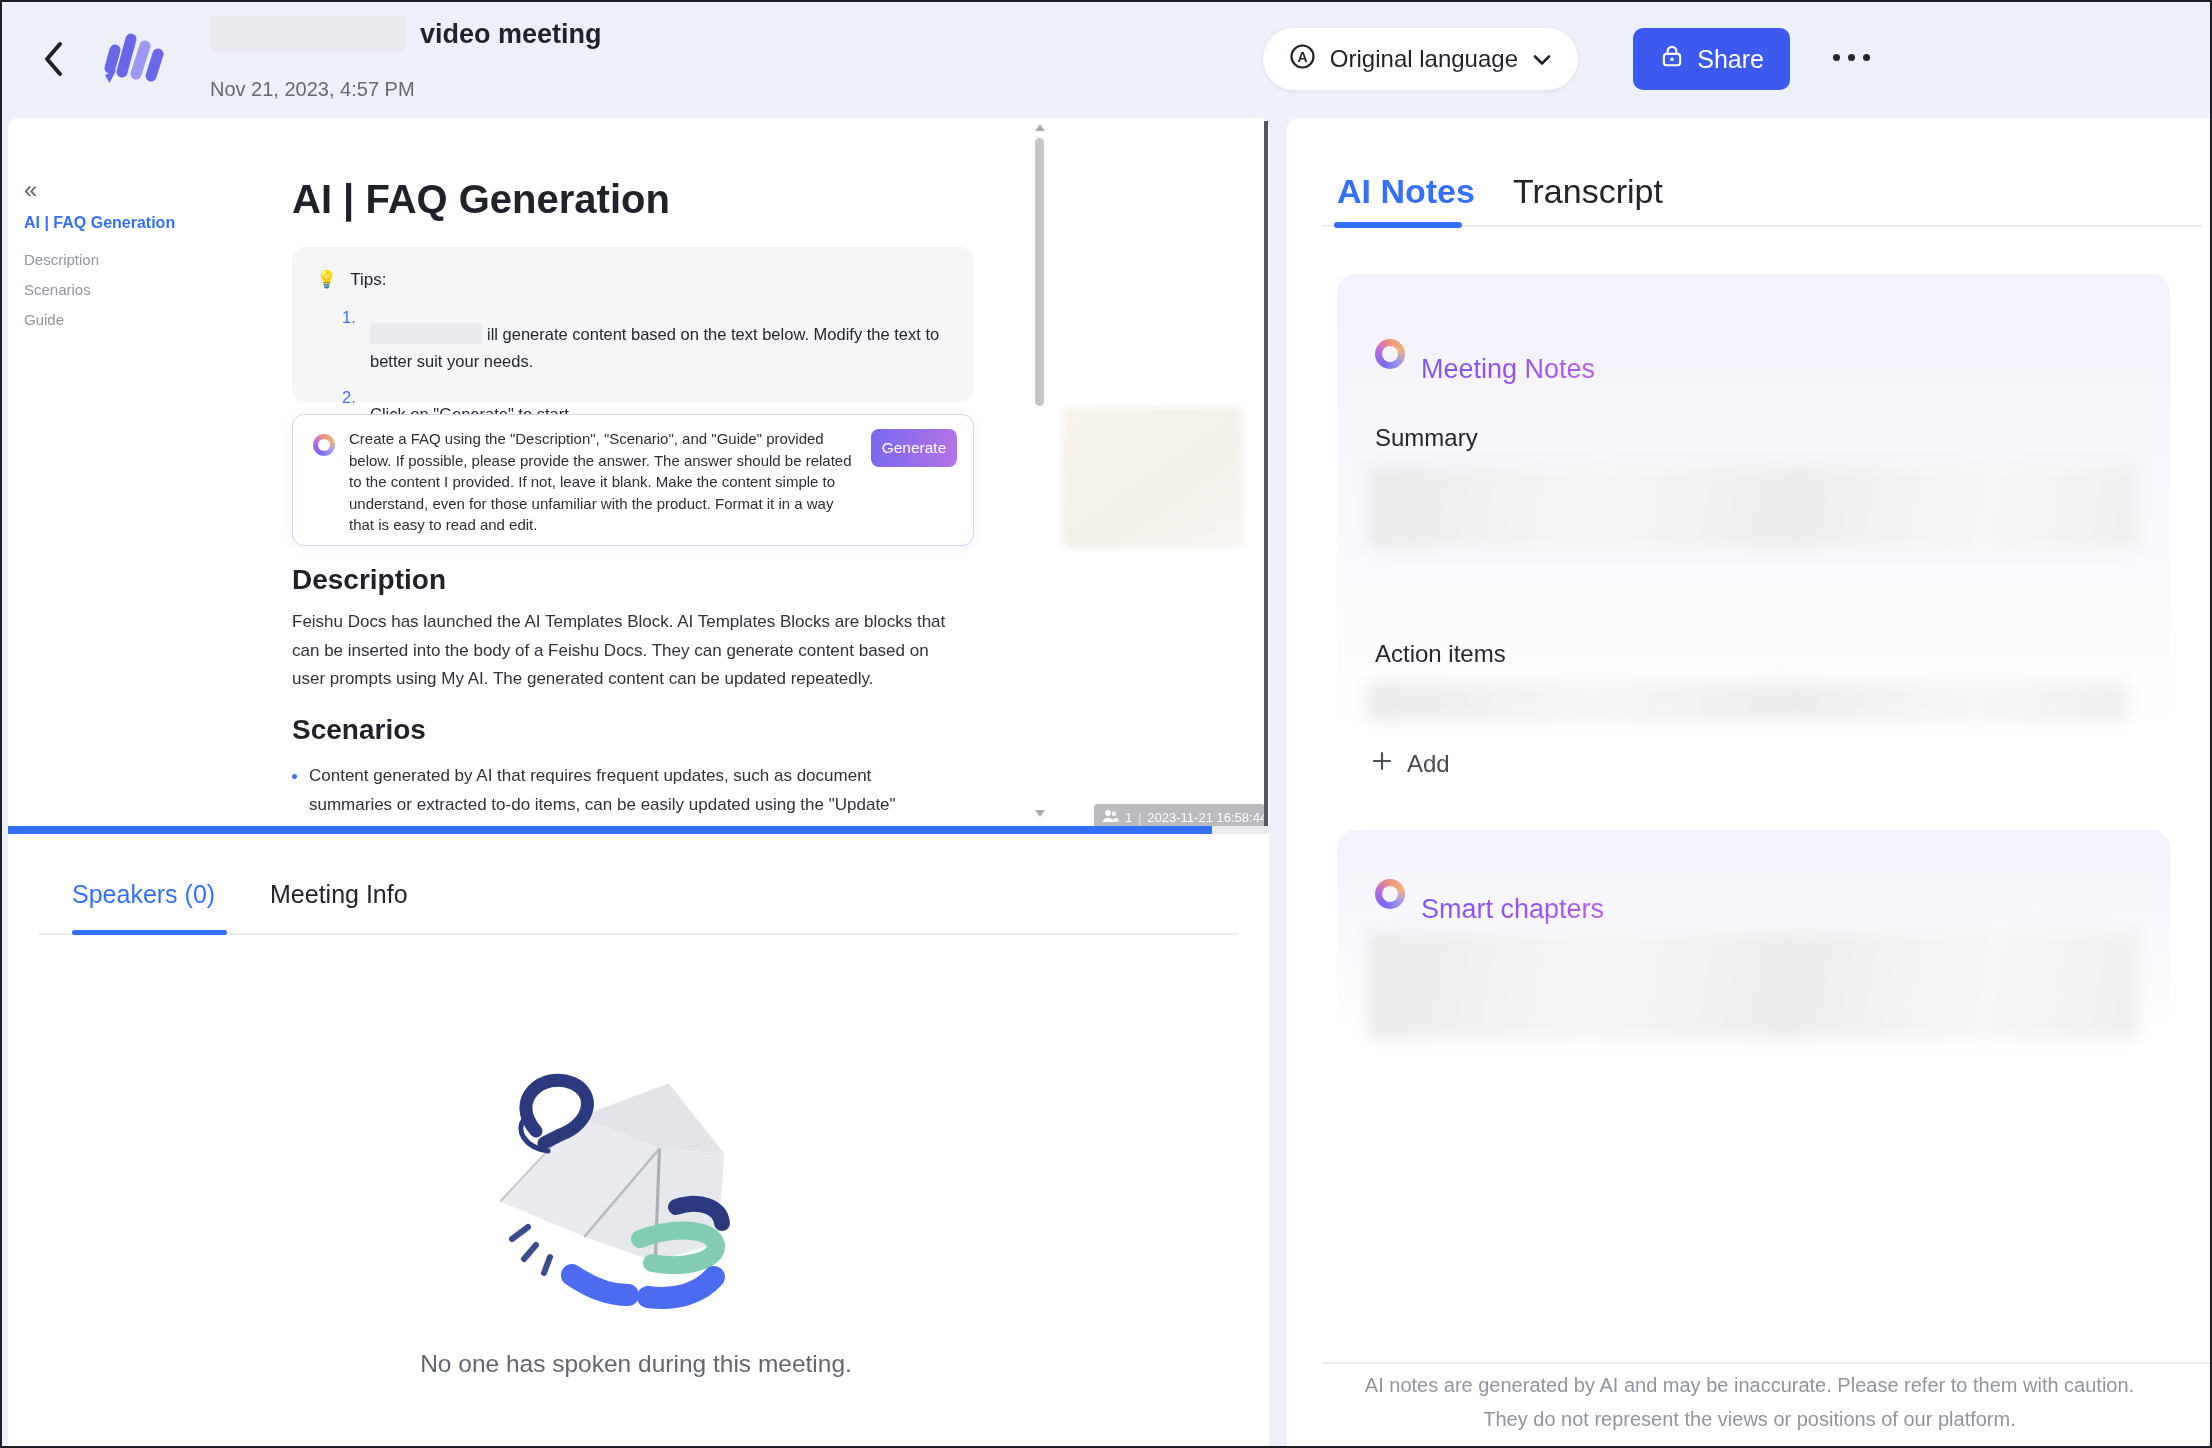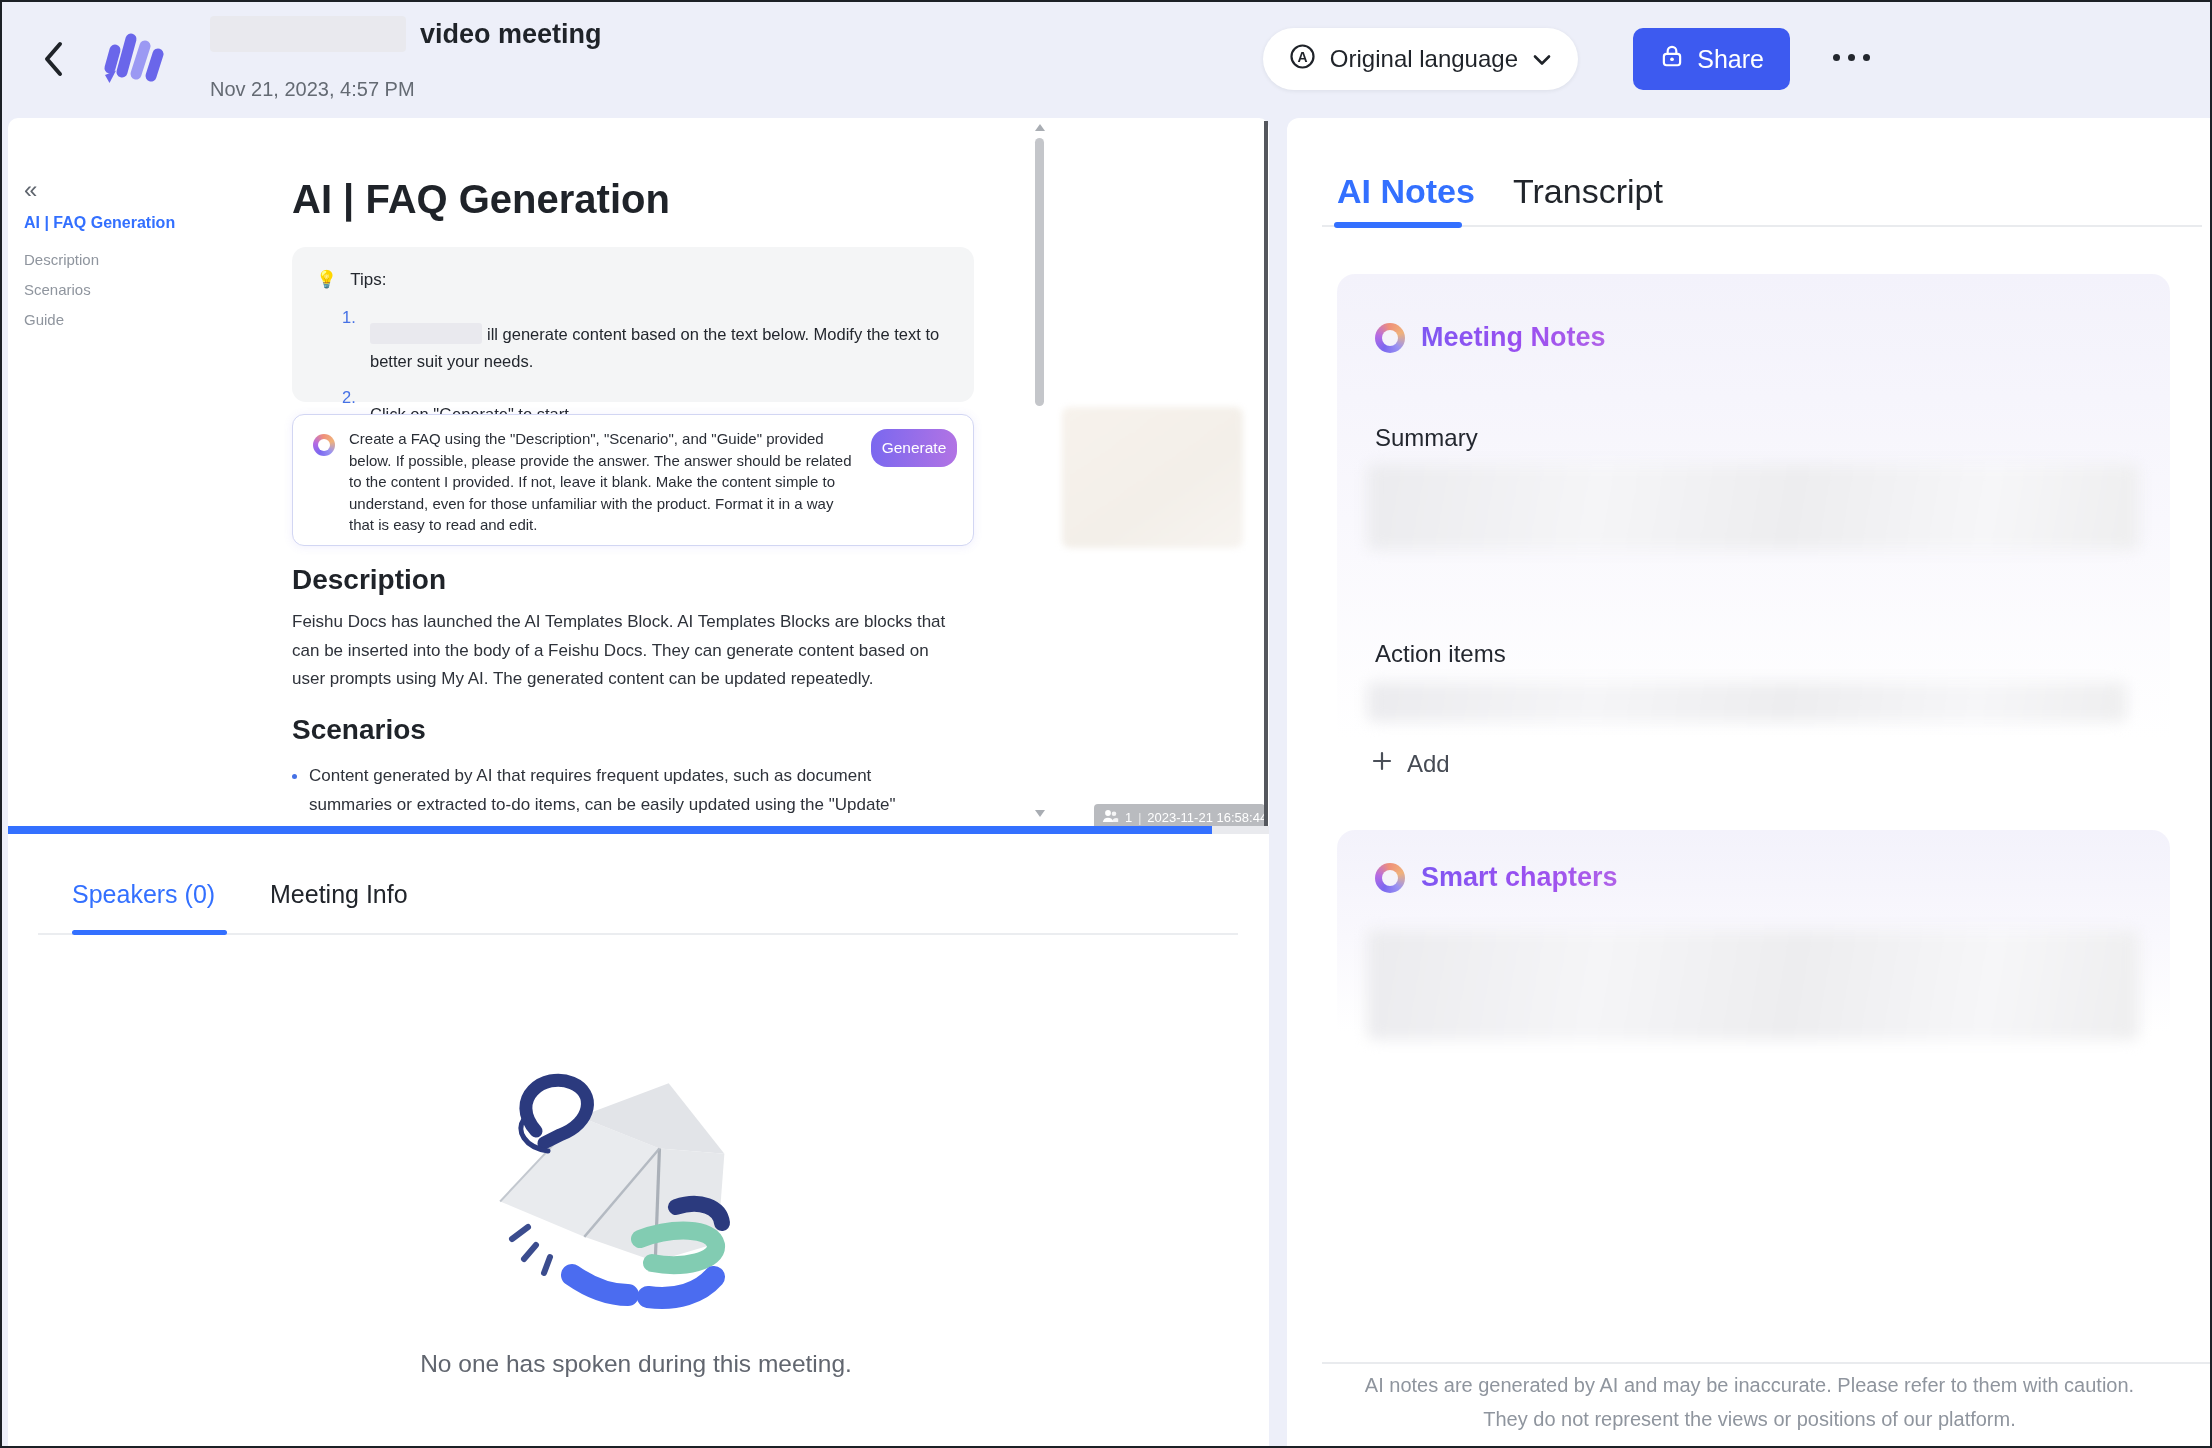--- a/index.html
+++ b/index.html
@@ -43,21 +43,21 @@
   .tip-text { width:600px;margin-top:17px; }
   .redact-chip { display:inline-block; width:112px; height:21px; background:#e9e9ee; border-radius:3px; vertical-align:-4px; margin-right:5px; }
 
   .prompt-box { position:absolute; left:284px; top:296px; width:682px; height:132px; background:#fff;
                 border:1.5px solid #d2d6f3; border-radius:12px; box-shadow:0 1px 10px rgba(108,98,234,.10); }
   .ring { position:relative; border-radius:50%;
           background:conic-gradient(from 210deg,#7b68f0,#b56ae4,#ef8f7a,#f0b27a,#9a93f2,#7b68f0); }
   .ring::after { content:""; position:absolute; border-radius:50%; background:#fff; inset:5px; }
   .ring-sm { position:absolute; left:20px; top:19px; width:22px; height:22px; }
   .prompt-text { position:absolute; left:56px; top:13px; width:508px; font-size:15px; line-height:21.5px; color:#2a2e36; }
-  .generate-btn { position:absolute; right:16px; top:14px; width:86px; height:38px; border:none; border-radius:16px;
+  .generate-btn { position:absolute; right:16px; top:14px; width:86px; height:38px; border:none; border-radius:8px;
                   background:linear-gradient(92deg,#7a68ef,#b273e4); color:#fff; font-size:15.5px; font-weight:500; cursor:pointer; }
 
   .h2 { position:absolute; left:284px; font-size:28px; font-weight:700; color:#1f2329; }
   .para { position:absolute; left:284px; top:490px; width:656px; font-size:17px; line-height:28.5px; color:#2e323a; }
   .scen-list { position:absolute; left:284px; top:644px; width:650px; list-style:none; }
   .scen-list li { display:flex; gap:12px; font-size:17px; line-height:28.5px; color:#2e323a; margin-bottom:7px; }
   .bdot { flex:none; width:5px; height:5px; border-radius:50%; background:#4571e5; margin-top:12px; }
 
   .doc-scrollbar { position:absolute; left:1024px; top:0; width:14px; height:710px; }
   .sb-up { position:absolute; left:3px; top:6px; width:0; height:0; border-left:5px solid transparent; border-right:5px solid transparent; border-bottom:7px solid #a9adb3; }
@@ -89,22 +89,22 @@
   .nt-divider { position:absolute; left:35px; top:107px; width:880px; height:2px; background:#e9ebee; }
   .nt-underline { position:absolute; left:47px; top:104px; width:128px; height:6px; border-radius:3px; background:#3370ff; }
 
   .ai-card { position:absolute; left:50px; width:833px; border-radius:18px;
              background:linear-gradient(180deg,#f3f2fb 0%,#f9f8fd 45%,#ffffff 85%); }
   .mn-card { top:156px; height:546px; }
   .sc-card { top:712px; height:238px; }
   .card-head { position:absolute; left:38px; display:flex; align-items:center; gap:16px; }
   .ring-lg { width:30px; height:30px; }
   .ring-lg::after { inset:7px; background:#f4f3fa; }
-  .grad-text { font-size:27px; font-weight:700; background:linear-gradient(90deg,#7f57f2,#9a4ff0 55%,#b062e8);
-               -webkit-background-clip:text; background-clip:text; color:transparent; }
+  .grad-text { font-size:27px; font-weight:400; background:linear-gradient(90deg,#7f57f2,#9a4ff0 55%,#b062e8);
+               -webkit-background-clip:text; background-clip:text; color:transparent;margin-top:32px; }
   .h3 { position:absolute; left:38px; font-size:24px; font-weight:400; color:#23272f; }
   .blur-block { position:absolute; border-radius:8px; filter:blur(7px);
                 background:linear-gradient(100deg,#ebebee 0%,#f5f5f7 30%,#ededef 55%,#f6f6f8 80%,#eeeeef 100%); }
   .add-btn { position:absolute; left:34px; top:476px; display:flex; align-items:center; gap:14px; background:none; border:none;
              font-size:24px; color:#464b54; cursor:pointer; }
   .ft-divider { position:absolute; left:35px; top:1244px; width:890px; height:2px; background:#e9ebee; }
   .ft-line { position:absolute; left:0; width:925px; text-align:center; font-size:20px; color:#8f959e; }
 </style>
 </head>
 <body>

